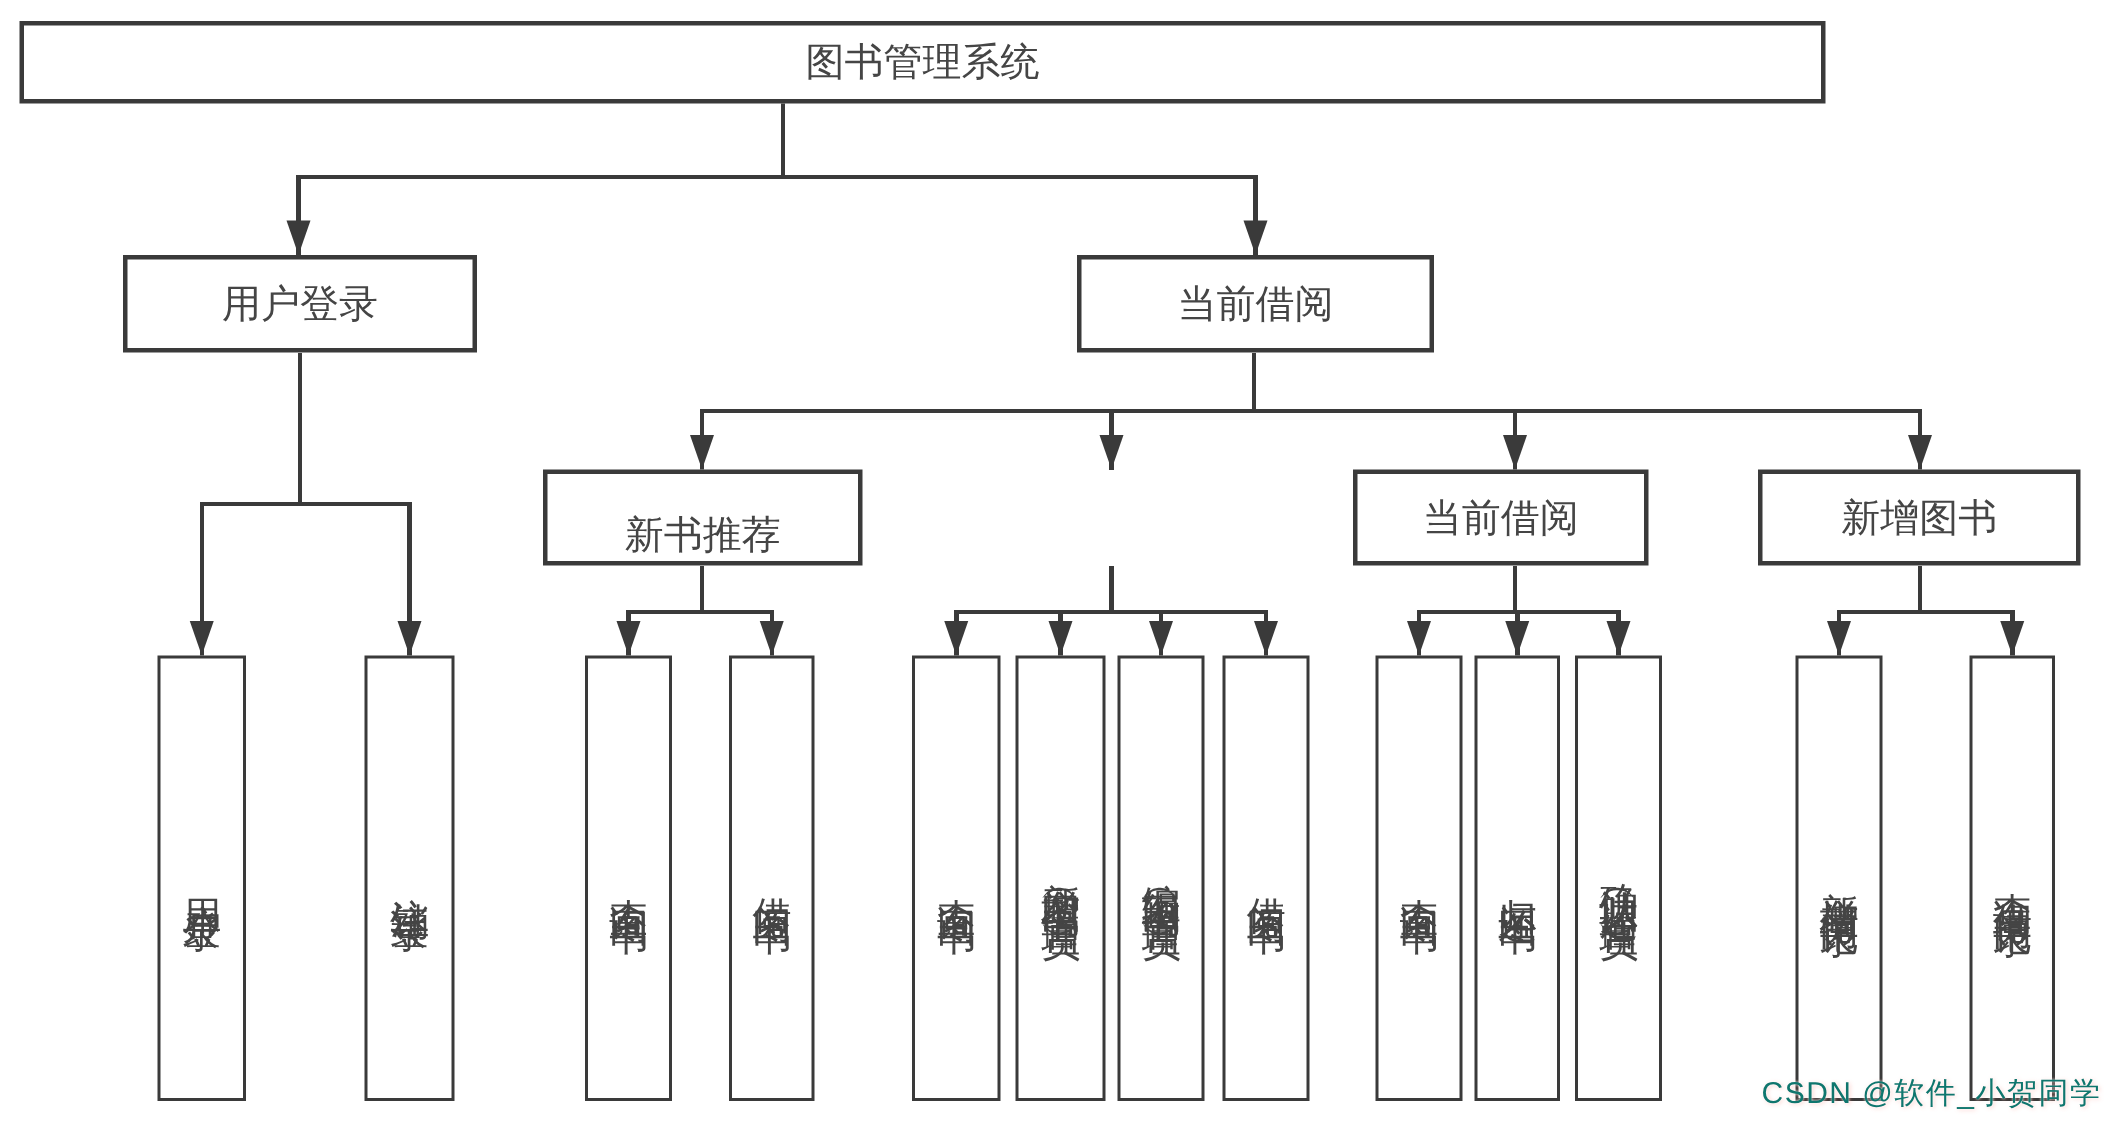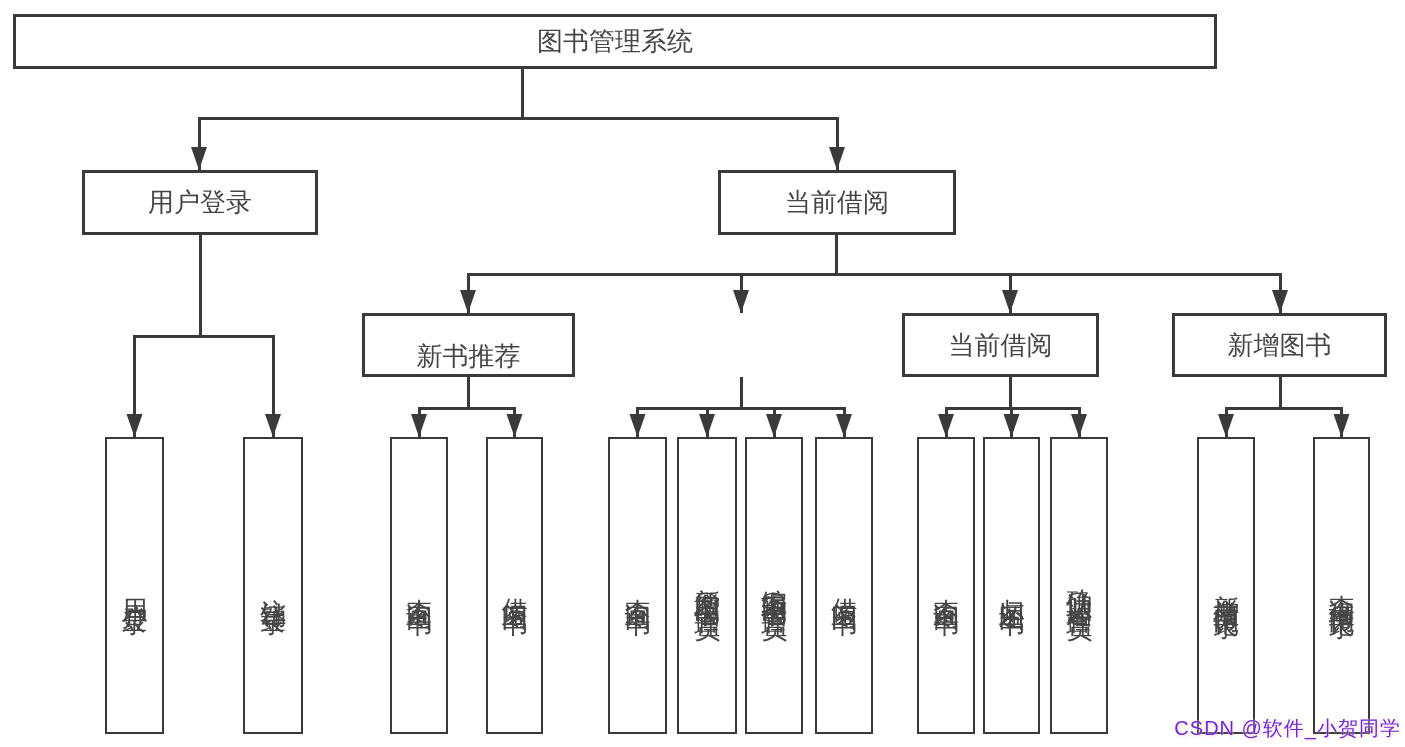--- a/index.html
+++ b/index.html
@@ -52,21 +52,21 @@
   .n-cb-query{left:917px;width:58px;}
   .n-cb-return{left:983px;width:57px;}
   .n-cb-confirm{left:1050px;width:58px;}
   .n-br-add{left:1197px;width:58px;}
   .n-br-query{left:1313px;width:57px;}
   .watermark{
     position:absolute;
     right:4px;top:715px;
     font-size:20px;
     letter-spacing:1px;
-    color:#6d28d9;
+    color:#0f766e;
     text-shadow:0 0 2px #ffffff, 1px 1px 3px rgba(250,110,95,0.35);
     z-index:3;
     white-space:nowrap;
   }
 </style>
 </head>
 <body>
 
 <div class="stage">
 

